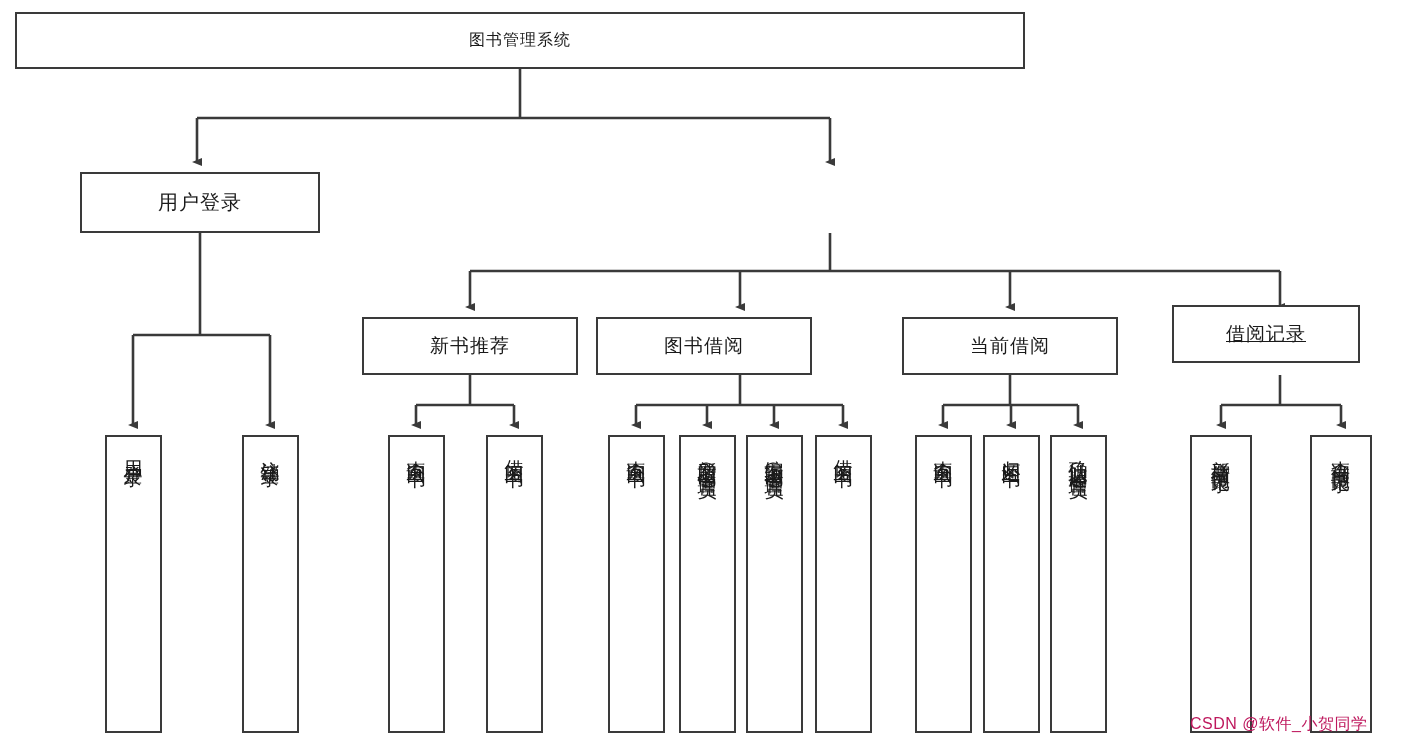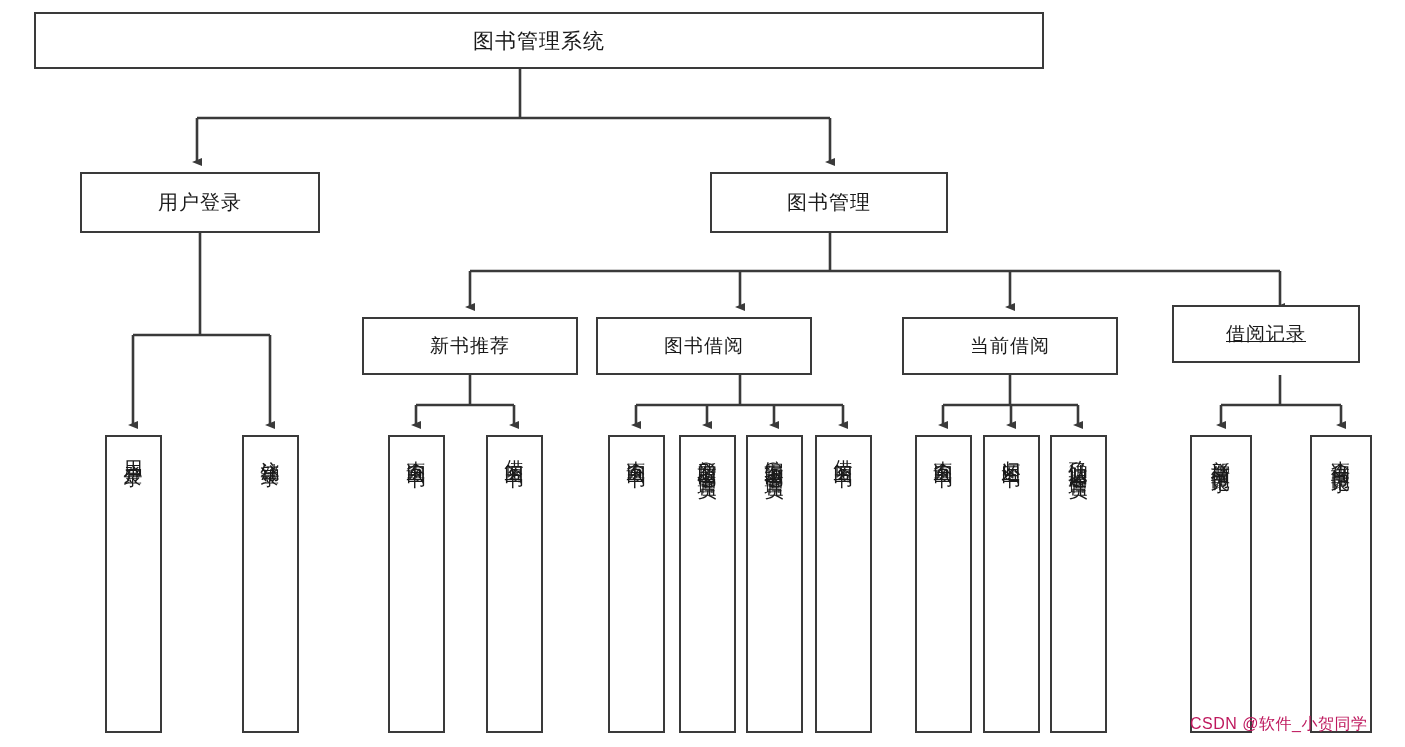--- a/index.html
+++ b/index.html
@@ -29,23 +29,22 @@
     position: absolute;
     box-sizing: border-box;
     background: #ffffff;
     border: 2px solid #3a3a3a;
     display: flex;
     align-items: center;
     justify-content: center;
     color: #1a1a1a;
   }
   .node-root {
-    font-size: 21px;
+    font-size: 16px;
     letter-spacing: 1px;
-    margin-left: 19px;
   }
   .node-l2 {
     font-size: 20px;
     letter-spacing: 1px;
   }
   .node-l3 {
     font-size: 19px;
     letter-spacing: 1px;
   }
   .node-leaf {
@@ -124,23 +123,20 @@
     </g>
   </svg>
 
   <div class="node node-root" style="left:15px; top:12px; width:1010px; height:57px;">
     <span>图书管理系统</span>
   </div>
 
   <div class="node node-l2" style="left:80px; top:172px; width:240px; height:61px;">
     <span>用户登录</span>
   </div>
-  <div class="node node-l2" style="left:710px; top:172px; width:238px; height:61px;">
-    <span>图书管理</span>
-  </div>
 
   <div class="node node-l3" style="left:362px; top:317px; width:216px; height:58px;font-family:Liberation Mono, monospace;">
     <span>新书推荐</span>
   </div>
   <div class="node node-l3" style="left:596px; top:317px; width:216px; height:58px;">
     <span>图书借阅</span>
   </div>
   <div class="node node-l3" style="left:902px; top:317px; width:216px; height:58px;">
     <span>当前借阅</span>
   </div>

